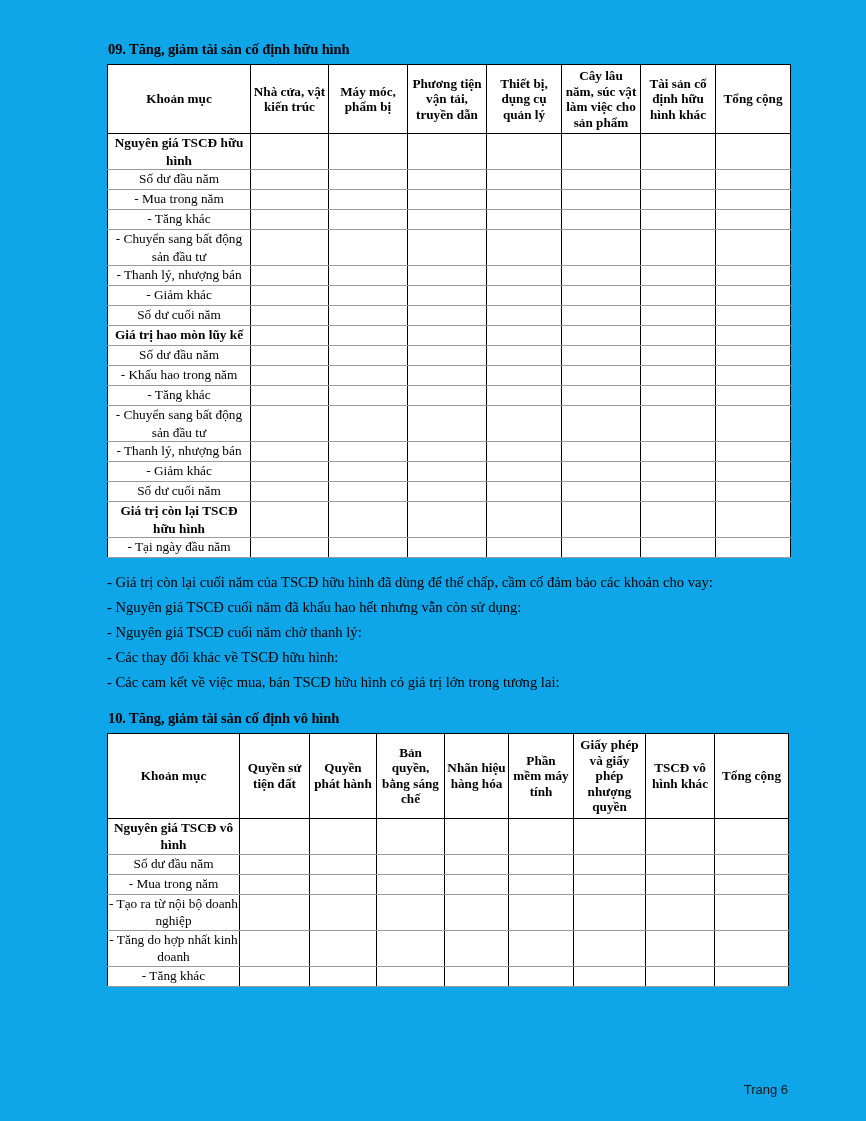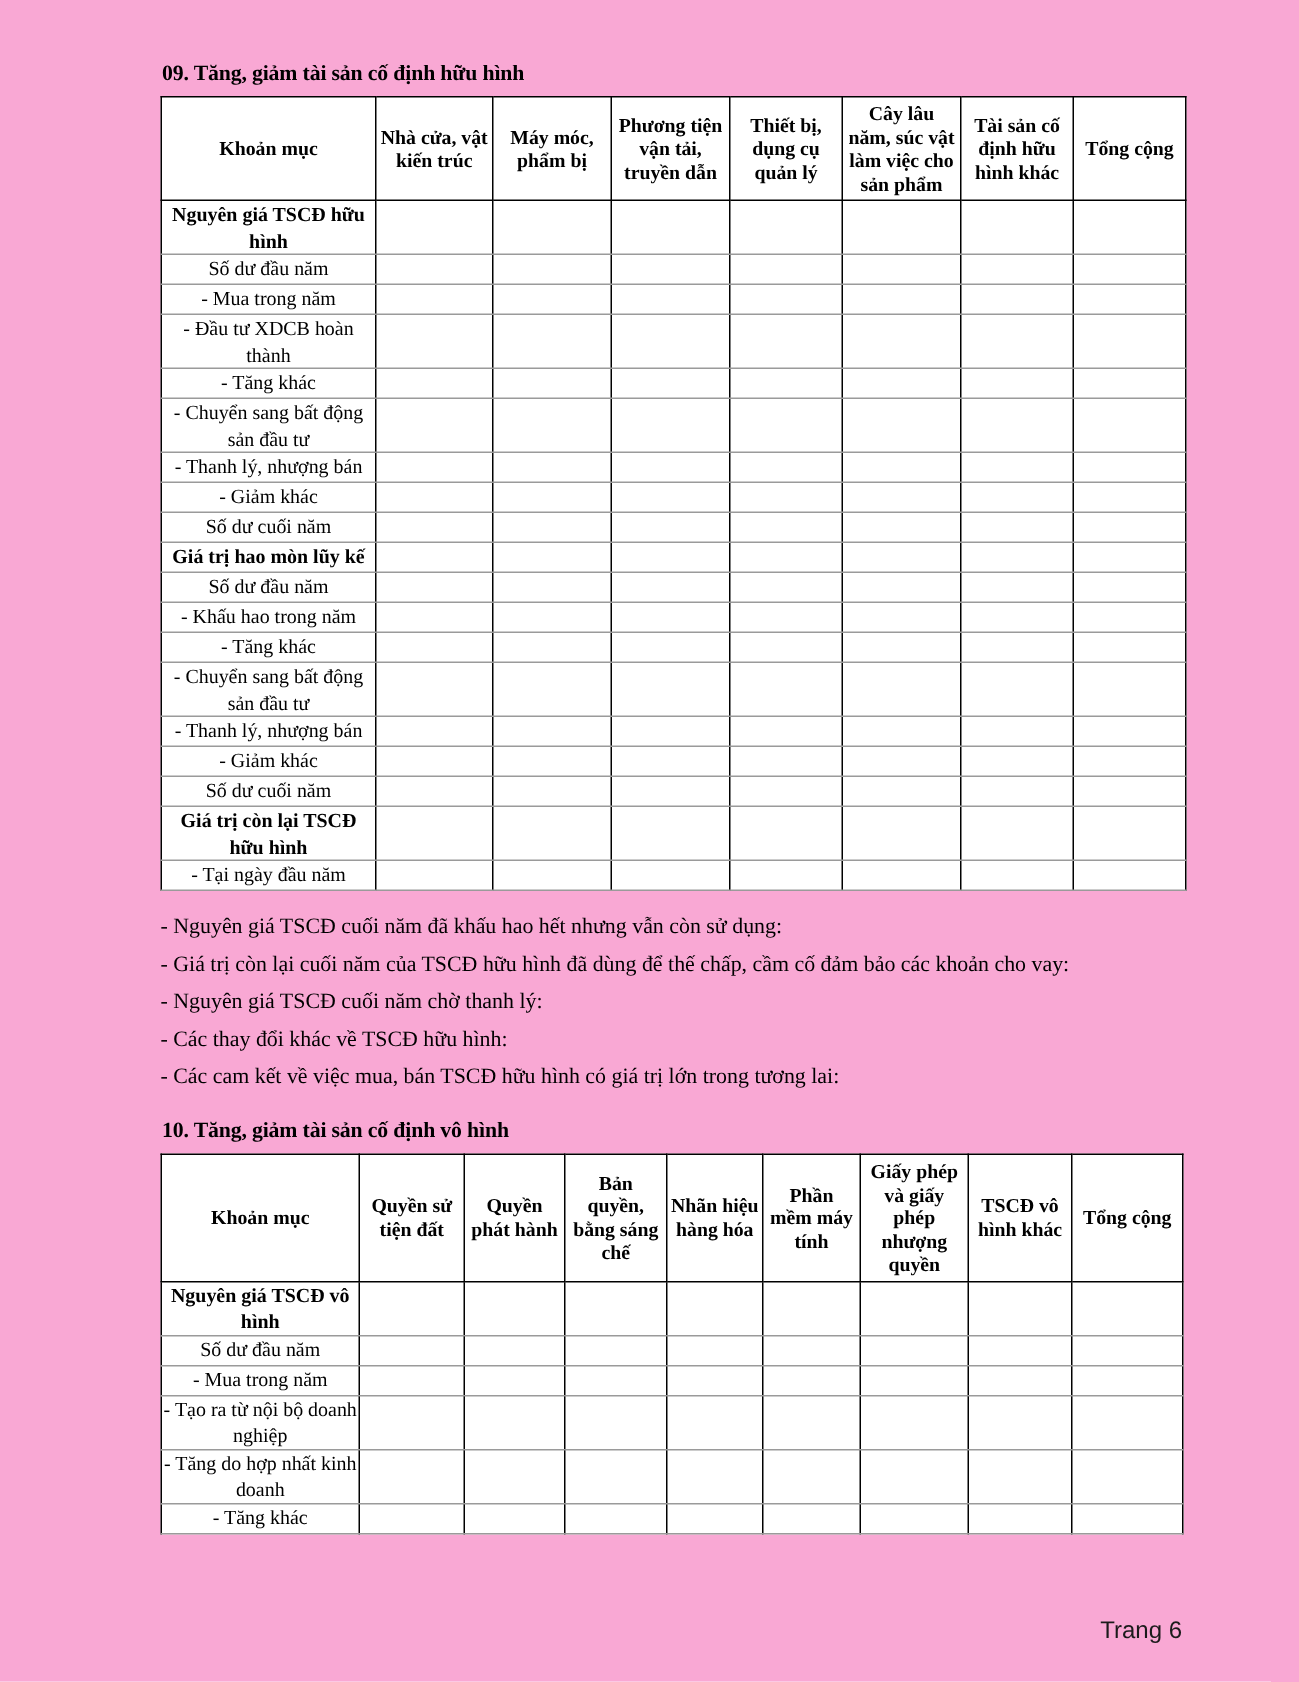--- a/index.html
+++ b/index.html
@@ -13,21 +13,21 @@
     position: relative;
     font-family: "Liberation Serif", "DejaVu Serif", serif;
     color: #000000;
     overflow: hidden;
   }
   .page {
     position: absolute;
     left: 0; top: 0;
     width: 866px;
     height: 1121px;
-    background: #f9a8d4;
+    background: #0ea5e9;
   }
   .content {
     position: absolute;
     left: 107px;
     top: 40px;
     width: 681px;
   }
 
   .section-title {
     font-weight: bold;
@@ -108,21 +108,21 @@
     white-space: nowrap;
   }
 
   .spacer-after-notes { height: 14px; }
 
   .footer {
     position: absolute;
     right: 78px;
     bottom: 24px;
     font-family: "Liberation Sans", "DejaVu Sans", sans-serif;
-    font-size: 16px;
+    font-size: 13px;
     color: #1b1b1b;
   }
 </style>
 </head>
 <body>
 
 <div class="page">
   <div class="content">
 
     <div class="section-title">09. Tăng, giảm tài sản cố định hữu hình</div>
@@ -175,30 +175,20 @@
             <td class="rowlabel">- Mua trong năm</td>
             <td class="datacell"></td>
             <td class="datacell"></td>
             <td class="datacell"></td>
             <td class="datacell"></td>
             <td class="datacell"></td>
             <td class="datacell"></td>
             <td class="datacell"></td>
           </tr>
           <tr>
-            <td class="rowlabel">- Đầu tư XDCB hoàn thành</td>
-            <td class="datacell"></td>
-            <td class="datacell"></td>
-            <td class="datacell"></td>
-            <td class="datacell"></td>
-            <td class="datacell"></td>
-            <td class="datacell"></td>
-            <td class="datacell"></td>
-          </tr>
-          <tr>
             <td class="rowlabel">- Tăng khác</td>
             <td class="datacell"></td>
             <td class="datacell"></td>
             <td class="datacell"></td>
             <td class="datacell"></td>
             <td class="datacell"></td>
             <td class="datacell"></td>
             <td class="datacell"></td>
           </tr>
           <tr>
@@ -338,22 +328,22 @@
             <td class="datacell"></td>
             <td class="datacell"></td>
             <td class="datacell"></td>
             <td class="datacell"></td>
             <td class="datacell"></td>
           </tr>
         </tbody>
     </table>
 
     <ul class="notes">
+        <li>- Giá trị còn lại cuối năm của TSCĐ hữu hình đã dùng để thế chấp, cầm cố đảm bảo các khoản cho vay:</li>
         <li>- Nguyên giá TSCĐ cuối năm đã khấu hao hết nhưng vẫn còn sử dụng:</li>
-        <li>- Giá trị còn lại cuối năm của TSCĐ hữu hình đã dùng để thế chấp, cầm cố đảm bảo các khoản cho vay:</li>
         <li>- Nguyên giá TSCĐ cuối năm chờ thanh lý:</li>
         <li>- Các thay đổi khác về TSCĐ hữu hình:</li>
         <li>- Các cam kết về việc mua, bán TSCĐ hữu hình có giá trị lớn trong tương lai:</li>
       </ul>
 
     <div class="spacer-after-notes"></div>
 
     <div class="section-title">10. Tăng, giảm tài sản cố định vô hình</div>
 
     <table class="fa-table">

